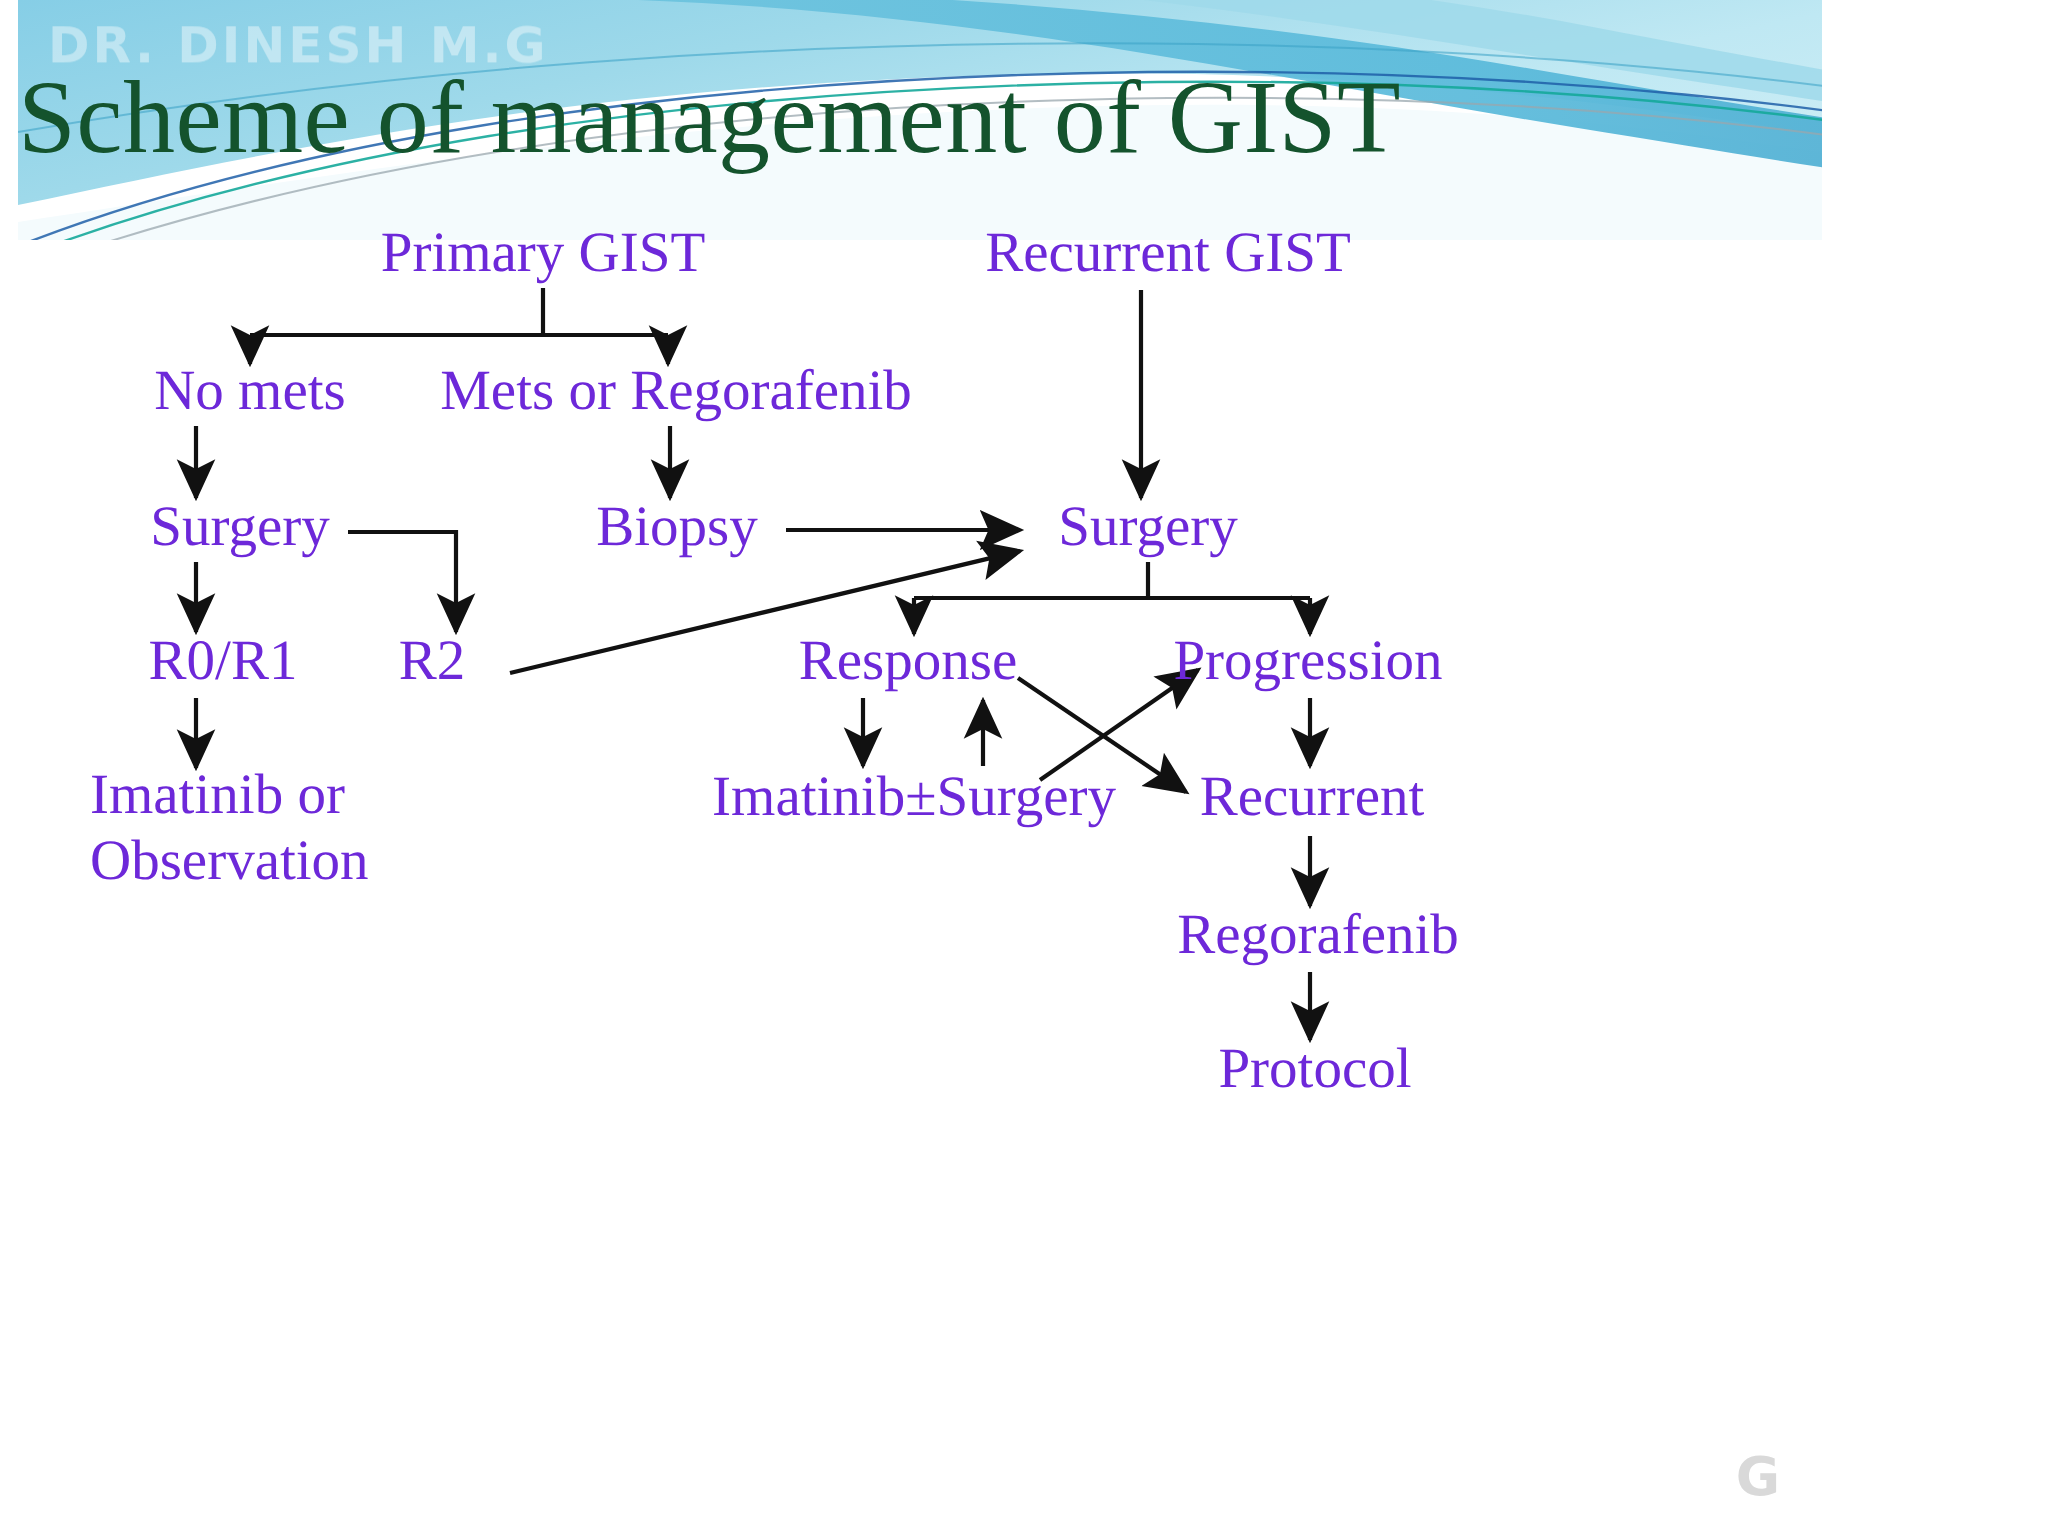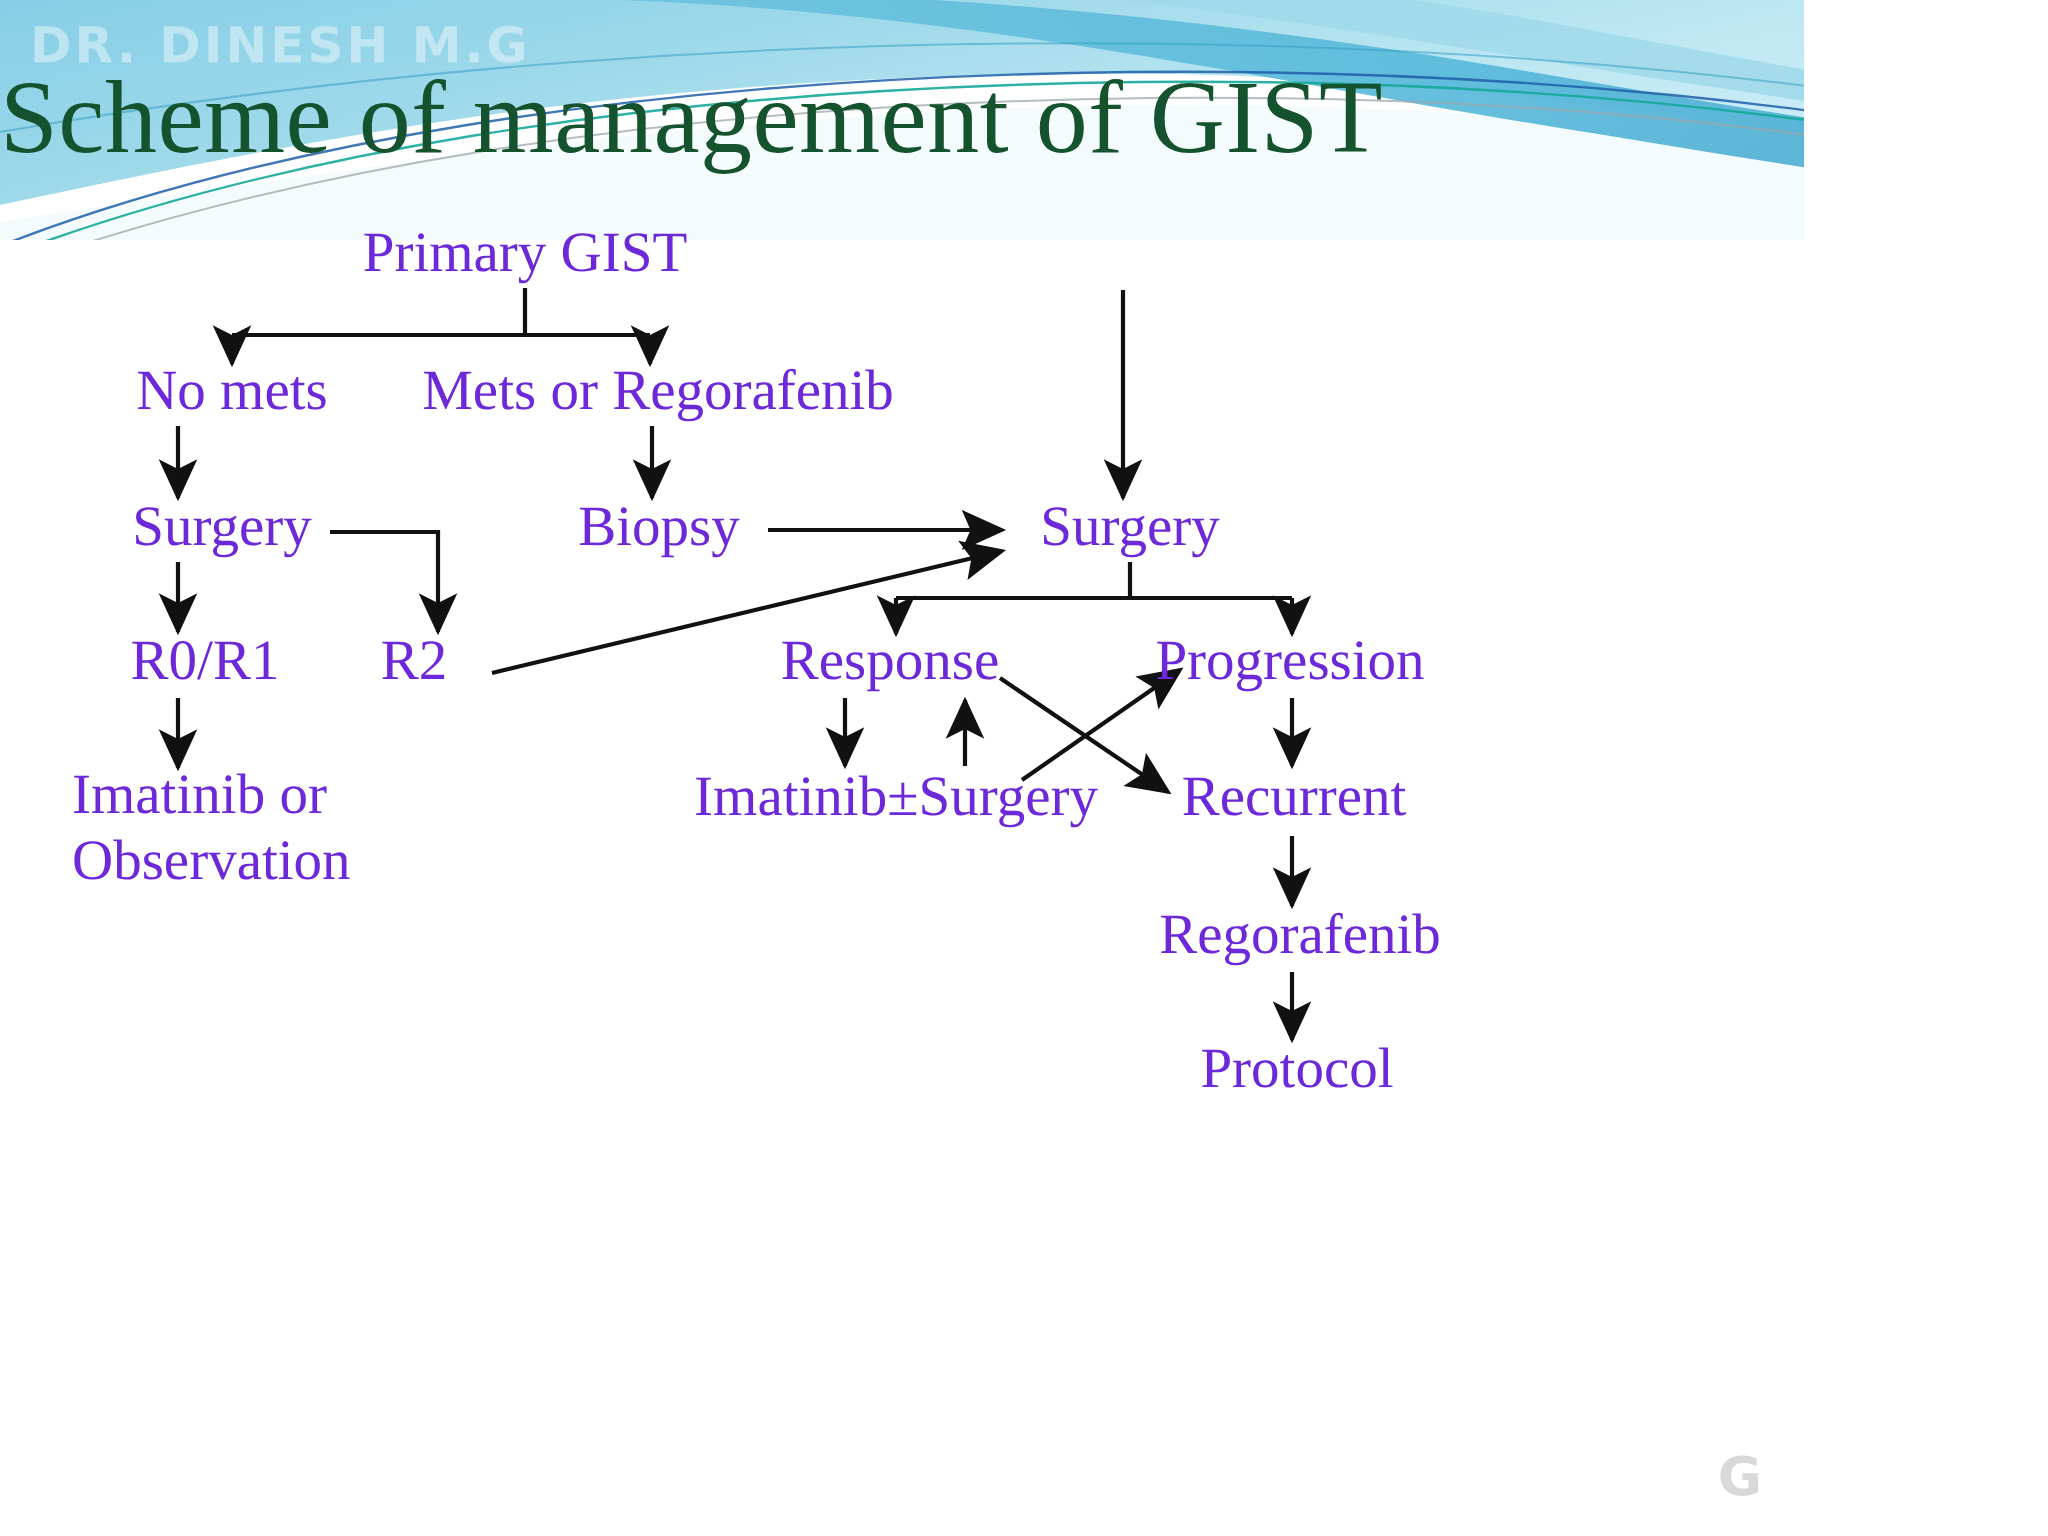--- a/index.html
+++ b/index.html
@@ -3,21 +3,21 @@
 <meta charset="utf-8">
 <title>Scheme of management of GIST</title>
 <style>
   html,body{margin:0;padding:0;}
   body{
     width:2048px;height:1536px;
     background:#ffffff;
     font-family:"Liberation Serif","DejaVu Serif",serif;
     overflow:hidden;position:relative;
   }
-  #slide{position:absolute;inset:0;width:1804px;height:1536px;background:#fff;overflow:hidden;}
+  #slide{position:absolute;inset:0;width:1804px;height:1536px;background:#fff;overflow:hidden;margin-left:18px;}
 
   
   #banner{position:absolute;left:0;top:0;width:2048px;height:240px;overflow:hidden;}
   #banner svg{display:block;width:2048px;height:240px;}
 
   
   #watermark{
     position:absolute;left:30px;top:16px;
     font-family:"DejaVu Sans","Liberation Sans",sans-serif;
     font-weight:bold;font-size:50px;letter-spacing:3px;
@@ -157,20 +157,21 @@
         <path d="M1292,498 L1292,566" marker-end="url(#ah)"></path>
 
         <path d="M1292,636 L1292,706" marker-end="url(#ah)"></path>
 
         <path d="M1292,772 L1292,840" marker-end="url(#ah)"></path>
       </g>
     </svg>
 
     <div class="node" style="left:525px;top:20px;">Primary GIST</div>
 
+    <div class="node" style="left:1150px;top:20px;">Recurrent GIST</div>
 
     <div class="node" style="left:232px;top:158px;">No mets</div>
 
     <div class="node" style="left:658px;top:158px;">Mets or Regorafenib</div>
 
     <div class="node" style="left:222px;top:294px;">Surgery</div>
 
     <div class="node" style="left:659px;top:294px;">Biopsy</div>
 
     <div class="node" style="left:1130px;top:294px;">Surgery</div>

